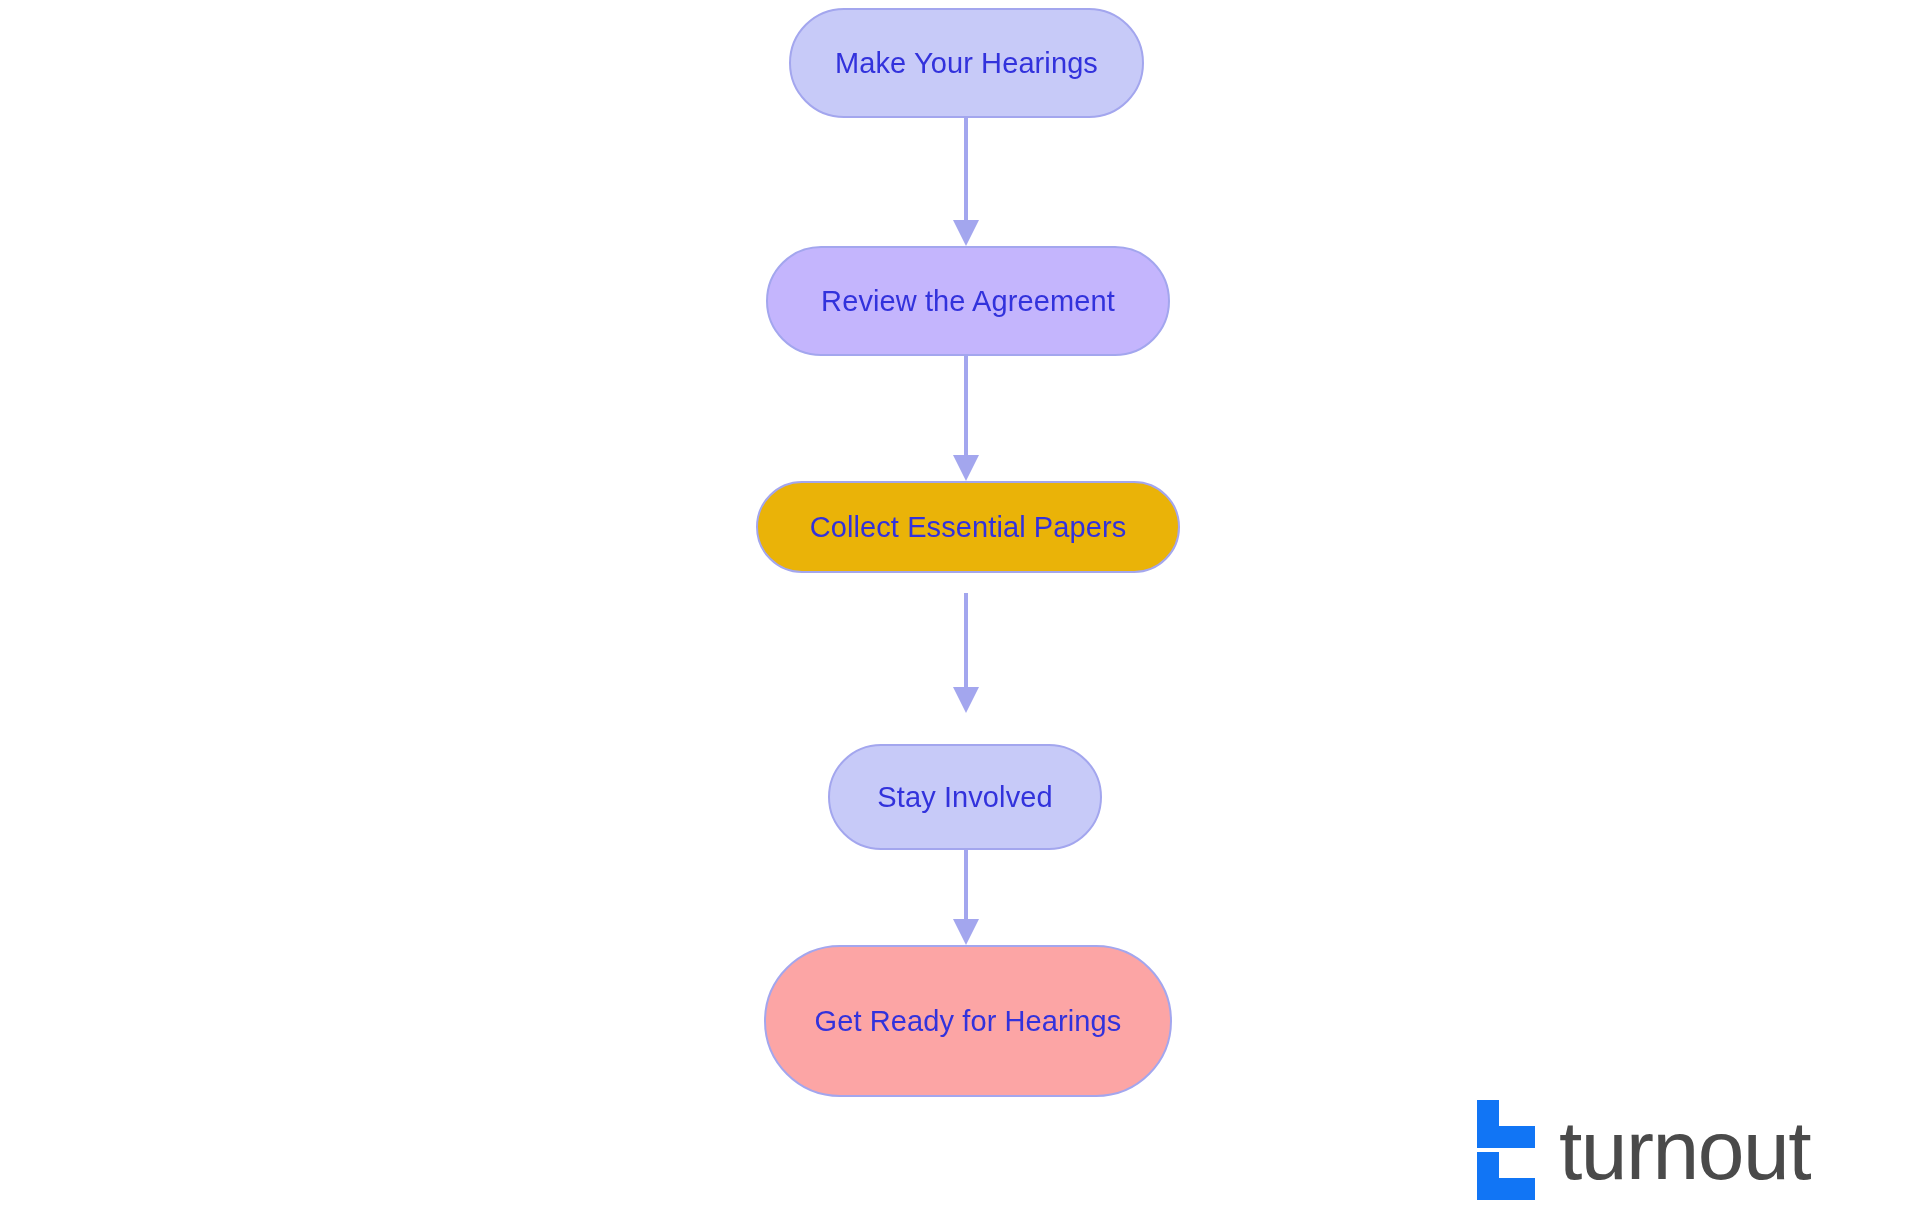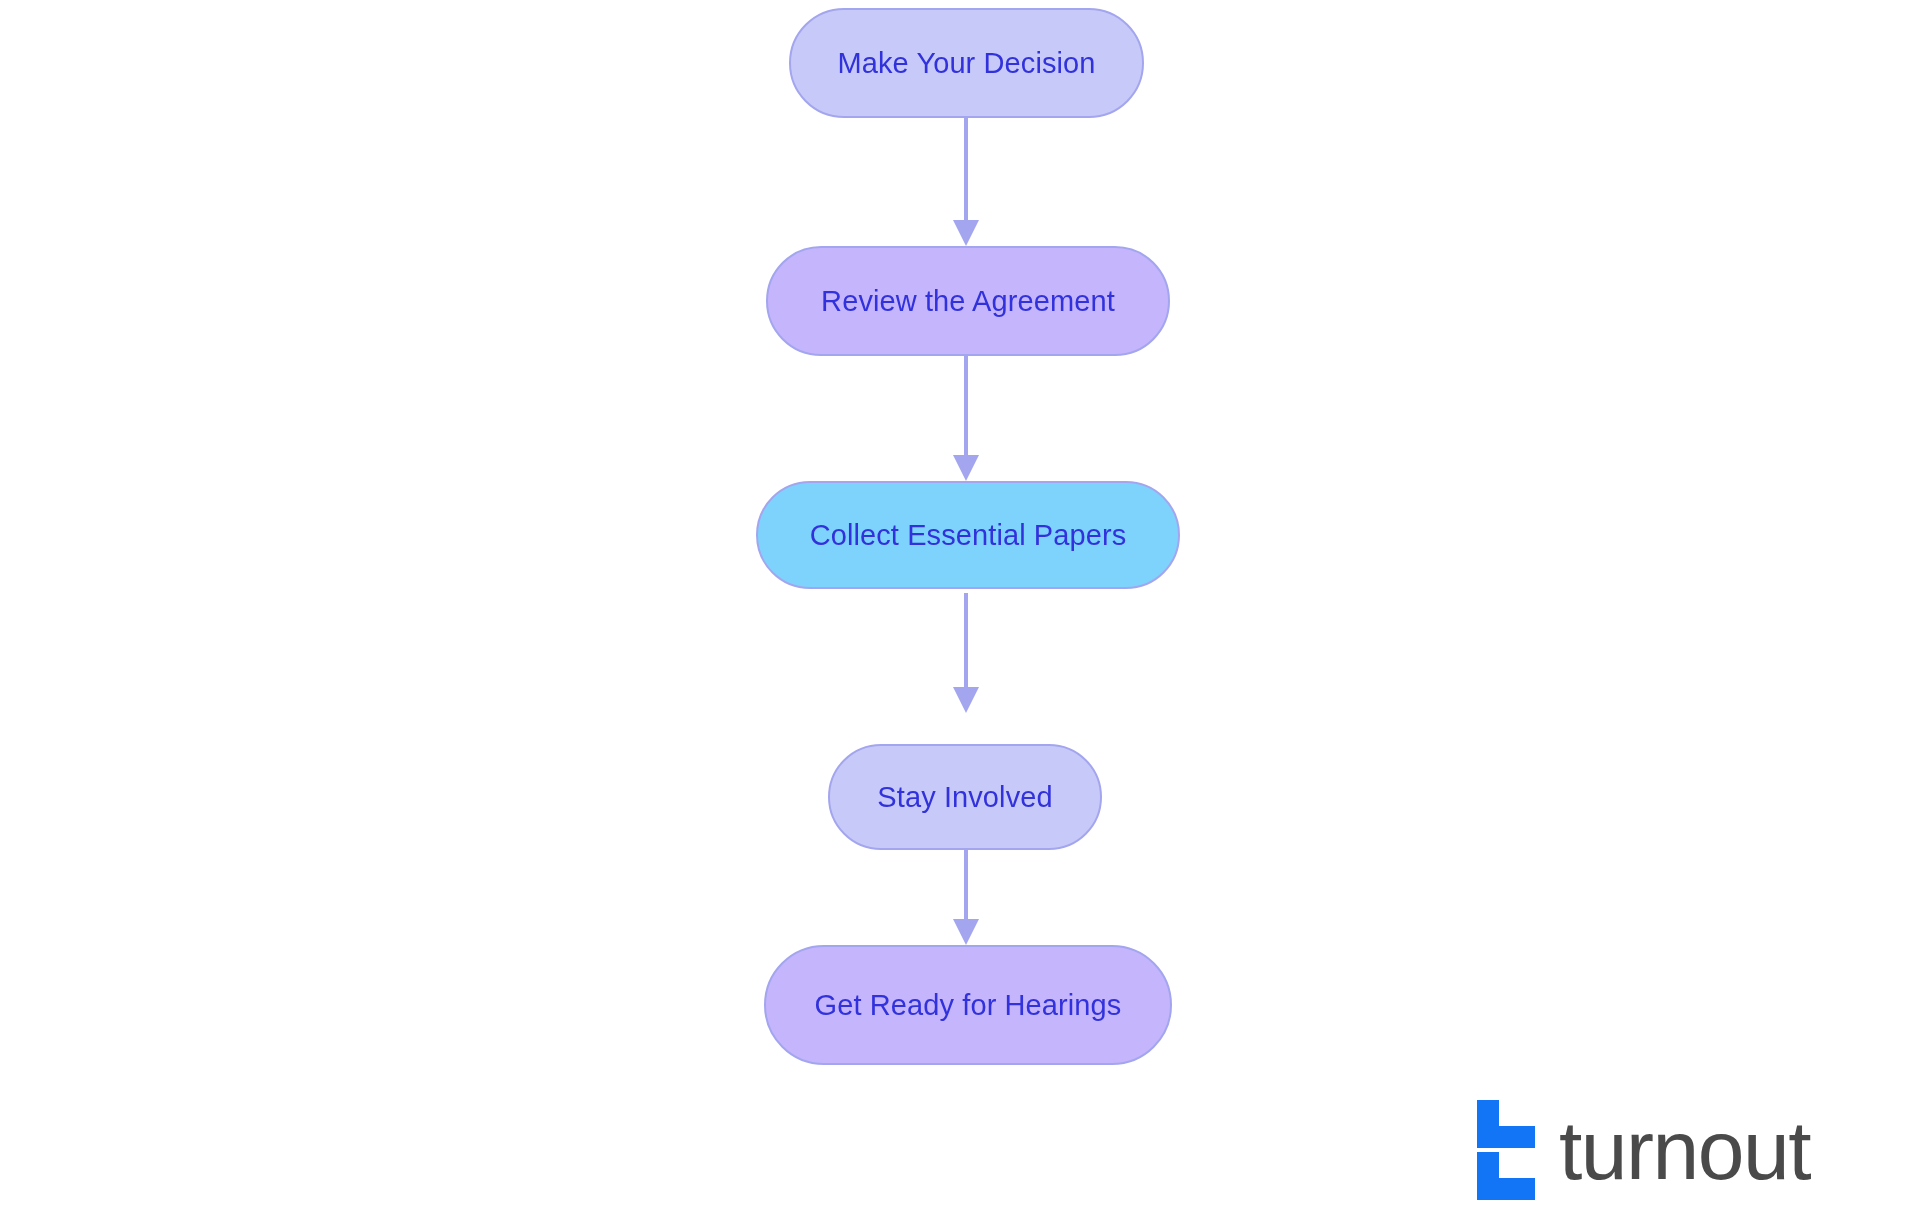--- a/index.html
+++ b/index.html
@@ -85,36 +85,36 @@
         <line x1="966" y1="356" x2="966" y2="457" stroke="#a3a6ee" stroke-width="4"></line>
         <polygon points="953,455 979,455 966,481" fill="#a3a6ee"></polygon>
         <line x1="966" y1="593" x2="966" y2="689" stroke="#a3a6ee" stroke-width="4"></line>
         <polygon points="953,687 979,687 966,713" fill="#a3a6ee"></polygon>
         <line x1="966" y1="819" x2="966" y2="921" stroke="#a3a6ee" stroke-width="4"></line>
         <polygon points="953,919 979,919 966,945" fill="#a3a6ee"></polygon>
       </g>
   </svg>
 
   <div class="flow-node" style="left: 789px; top: 8px; width: 355px; height: 110px; background: rgb(199, 202, 248); border-color: rgb(163, 166, 238); color: rgb(50, 50, 220);">
-    <span>Make Your Decision</span>
+    <span>Make Your Hearings</span>
   </div>
 
   <div class="flow-node" style="left: 766px; top: 246px; width: 404px; height: 110px; background: #c4b5fd; border-color: rgb(163, 166, 238); color: rgb(50, 50, 220);">
     <span>Review the Agreement</span>
   </div>
 
-  <div class="flow-node" style="left: 756px; top: 481px; width: 424px; height: 108px; background: #7dd3fc; border-color: rgb(163, 166, 238); color: rgb(50, 50, 220);">
+  <div class="flow-node" style="left: 756px; top: 481px; width: 424px; height: 92px; background: #eab308; border-color: rgb(163, 166, 238); color: rgb(50, 50, 220);">
     <span>Collect Essential Papers</span>
   </div>
 
   <div class="flow-node" style="left: 828px; top: 744px; width: 274px; height: 106px; background: rgb(199, 202, 248); border-color: rgb(163, 166, 238); color: rgb(50, 50, 220);">
     <span>Stay Involved</span>
   </div>
 
-  <div class="flow-node" style="left: 764px; top: 945px; width: 408px; height: 120px; background: #c4b5fd; border-color: rgb(163, 166, 238); color: rgb(50, 50, 220);">
+  <div class="flow-node" style="left: 764px; top: 945px; width: 408px; height: 152px; background: #fca5a5; border-color: rgb(163, 166, 238); color: rgb(50, 50, 220);">
     <span>Get Ready for Hearings</span>
   </div>
 
 </div>
 
 <div id="brand-logo">
   <svg id="brand-mark" width="62" height="100" viewBox="0 0 62 100" aria-hidden="true">
     <path id="mark-upper" d="M0 0 H22 V26 H58 V48 H0 Z" fill="#1175f5"></path>
     <path id="mark-lower" d="M0 52 H22 V78 H58 V100 H0 Z" fill="#1175f5"></path>
   </svg>

